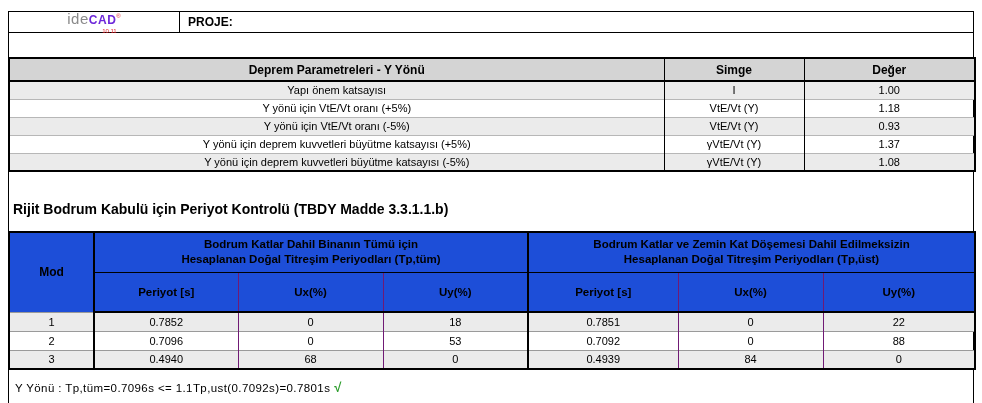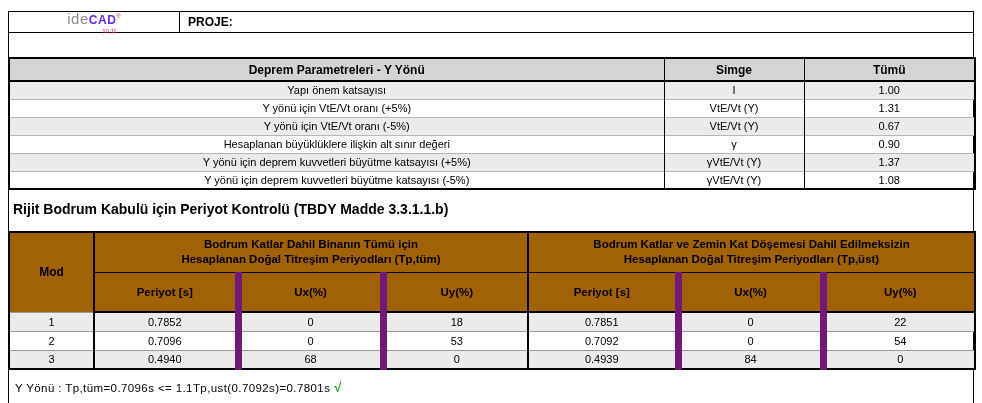--- a/index.html
+++ b/index.html
@@ -36,29 +36,29 @@
   .t1 .c2 { border-left:1px solid #000; }
   .t1 .c3 { border-left:1px solid #000; }
   .t1 tbody tr { border-top:1px solid #b7b7b7; }
   .t1 tbody tr:nth-child(odd) td { background:#ebebeb; }
 
   
   .section-title { position:absolute; left:4px; top:189px; font-size:14px; font-weight:bold; }
 
   
   .t2 { top:219px; width:966px; border:2px solid #000; font-size:11px; }
-  .t2 th { background:#a16207; font-weight:bold; }
+  .t2 th { background:#1d4ed8; font-weight:bold; }
   .t2 .ghead th { height:40px; border-bottom:1px solid #000; font-size:11.5px; line-height:1.35; }
   .t2 .ghead th.mod { border-bottom:none; font-size:12px; }
   .t2 .shead th { height:40px; border-bottom:2px solid #000; font-size:11.5px; }
   .t2 td { height:19px; }
   .t2 tbody tr { border-top:1px solid #9a9a9a; }
   .t2 tbody tr:nth-child(odd) td { background:#ebebeb; }
   .t2 .bl-heavy { border-left:2px solid #000; }
-  .t2 .bl-thin  { border-left:7px solid #701a75; }
+  .t2 .bl-thin  { border-left:1px solid #701a75; }
 
   
   .check-line { position:absolute; left:6px; font-size:11.5px; letter-spacing:0.4px; }
   .check-line .mark { color:#2e9e2e; font-weight:bold; font-size:13px; margin-left:4px; }
   .check-line.l1 { top:348px; }
   .check-line.l2 { top:368px; }
 </style>
 </head>
 <body>
 
@@ -80,43 +80,38 @@
     <table class="t1">
       <colgroup>
           <col style="width:655px">
           <col style="width:140px">
           <col style="width:171px">
         </colgroup>
       <thead>
         <tr>
           <th class="c1">Deprem Parametreleri - Y Yönü</th>
           <th class="c2">Simge</th>
-          <th class="c3">Tümü</th>
+          <th class="c3">Değer</th>
         </tr>
       </thead>
       <tbody>
         <tr>
           <td class="c1">Yapı önem katsayısı</td>
           <td class="c2">I</td>
           <td class="c3">1.00</td>
         </tr>
         <tr>
           <td class="c1">Y yönü için VtE/Vt oranı (+5%)</td>
           <td class="c2">VtE/Vt (Y)</td>
-          <td class="c3">1.31</td>
+          <td class="c3">1.18</td>
         </tr>
         <tr>
           <td class="c1">Y yönü için VtE/Vt oranı (-5%)</td>
           <td class="c2">VtE/Vt (Y)</td>
-          <td class="c3">0.67</td>
-        </tr>
-        <tr>
-          <td class="c1">Hesaplanan büyüklüklere ilişkin alt sınır değeri</td>
-          <td class="c2">γ</td>
-          <td class="c3">0.90</td>
+          <td class="c3">0.93</td>
         </tr>
         <tr>
           <td class="c1">Y yönü için deprem kuvvetleri büyütme katsayısı (+5%)</td>
           <td class="c2">γVtE/Vt (Y)</td>
           <td class="c3">1.37</td>
         </tr>
         <tr>
           <td class="c1">Y yönü için deprem kuvvetleri büyütme katsayısı (-5%)</td>
           <td class="c2">γVtE/Vt (Y)</td>
           <td class="c3">1.08</td>
@@ -167,21 +162,21 @@
           <td class="bl-thin">0</td>
           <td class="bl-thin">22</td>
         </tr>
         <tr>
           <td>2</td>
           <td class="bl-heavy">0.7096</td>
           <td class="bl-thin">0</td>
           <td class="bl-thin">53</td>
           <td class="bl-heavy">0.7092</td>
           <td class="bl-thin">0</td>
-          <td class="bl-thin">54</td>
+          <td class="bl-thin">88</td>
         </tr>
         <tr>
           <td>3</td>
           <td class="bl-heavy">0.4940</td>
           <td class="bl-thin">68</td>
           <td class="bl-thin">0</td>
           <td class="bl-heavy">0.4939</td>
           <td class="bl-thin">84</td>
           <td class="bl-thin">0</td>
         </tr>

